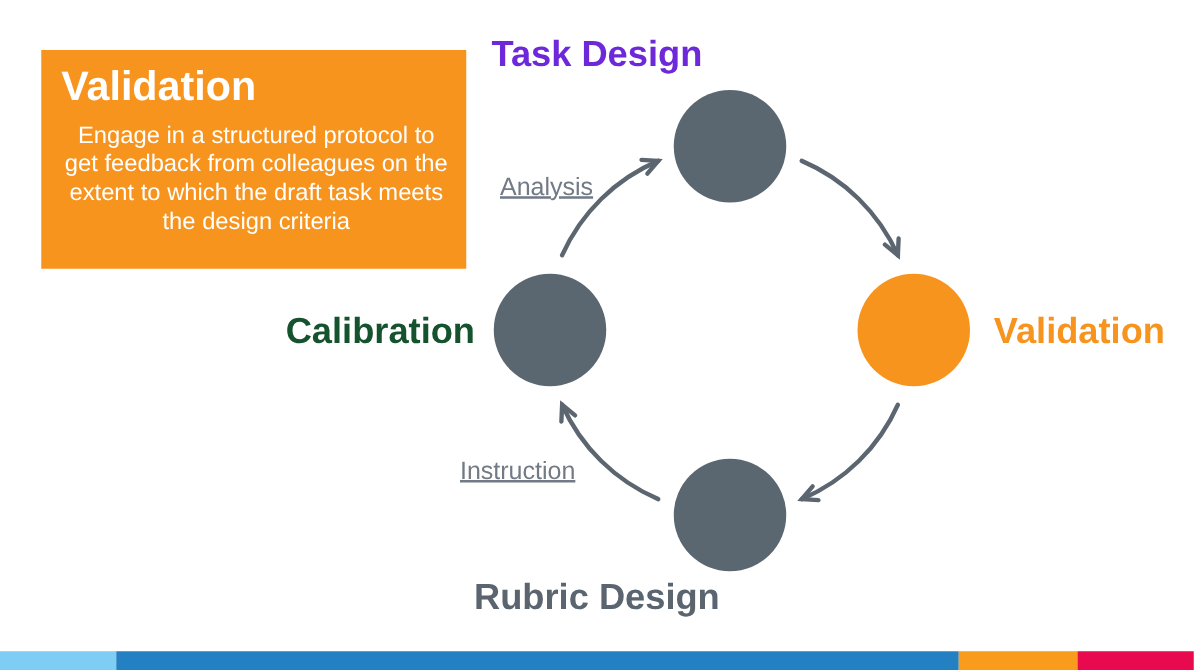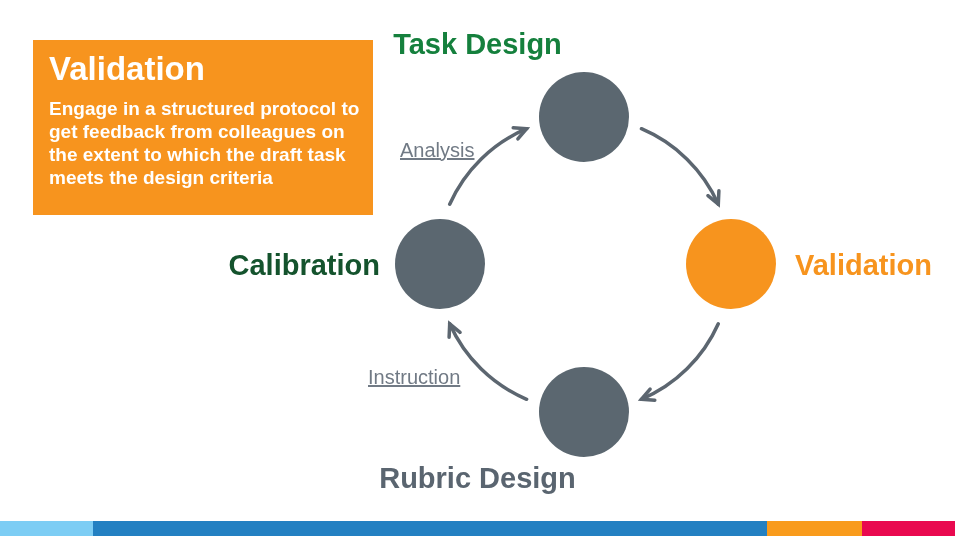--- a/index.html
+++ b/index.html
@@ -10,21 +10,21 @@
   }
   
   .callout{
     position:absolute;left:33px;top:40px;width:340px;height:175px;
     box-sizing:border-box;padding:10px 16px;
   }
   .callout-title{
     font-size:33px;font-weight:bold;line-height:1.15;margin:0;
   }
   .callout-body{
-    font-size:19px;font-weight:bold;line-height:23px;margin-top:9px;width:312px;
+    font-size:19px;font-weight:normal;line-height:23px;margin-top:9px;width:312px;text-align:center;
   }
   
   .node{
     position:absolute;width:90px;height:90px;border-radius:50%;
   }
   .node-top{left:539px;top:72px;}
   .node-right{left:686px;top:219px;}
   .node-bottom{left:539px;top:367px;}
   .node-left{left:395px;top:219px;}
   .node-label{
@@ -68,21 +68,21 @@
   <path d="M 641.4 128.7 A 147 147 0 0 1 718.3 204.2" marker-end="url(#arrowhead)" style="stroke: rgb(92, 102, 112);"></path>
   <path d="M 718.3 323.8 A 147 147 0 0 1 641.4 399.3" marker-end="url(#arrowhead)" style="stroke: rgb(92, 102, 112);"></path>
   <path d="M 526.6 399.3 A 147 147 0 0 1 449.7 323.8" marker-end="url(#arrowhead)" style="stroke: rgb(92, 102, 112);"></path>
 </svg>
 
 <div class="node node-top" style="background-color: rgb(91, 103, 112);"></div>
 <div class="node node-right" style="background-color: rgb(247, 148, 30);"></div>
 <div class="node node-bottom" style="background-color: rgb(91, 103, 112);"></div>
 <div class="node node-left" style="background-color: rgb(91, 103, 112);"></div>
 
-<div class="node-label label-top" style="color: #15803d;">Task Design</div>
+<div class="node-label label-top" style="color: #6d28d9;">Task Design</div>
 <div class="node-label label-right" style="color: rgb(247, 148, 30);">Validation</div>
 <div class="node-label label-bottom" style="color: rgb(90, 101, 112);">Rubric Design</div>
 <div class="node-label label-left" style="color: #14532d;">Calibration</div>
 
 <div class="arrow-label arrow-label-analysis">Analysis</div>
 <div class="arrow-label arrow-label-instruction">Instruction</div>
 
 <div class="footer-bar">
   <div class="footer-seg1" style="background-color: rgb(125, 205, 244);"></div>
   <div class="footer-seg2" style="background-color: rgb(35, 128, 194);"></div>

